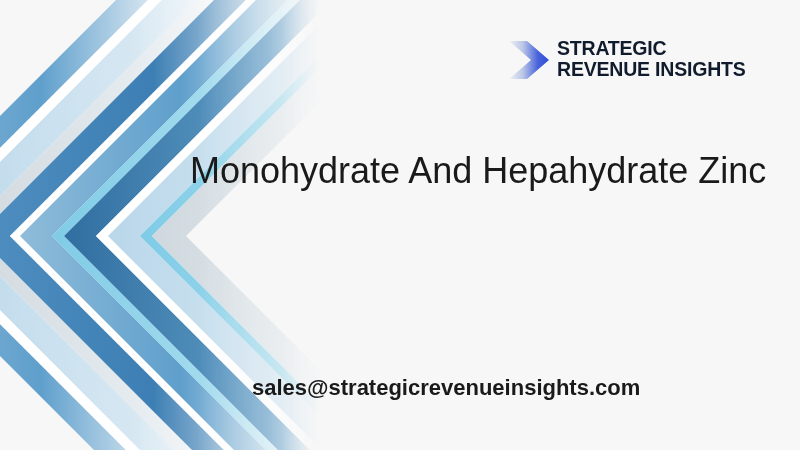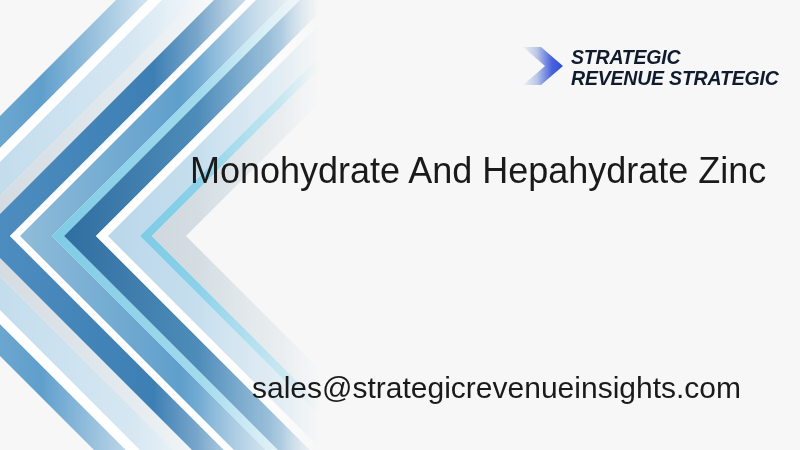--- a/index.html
+++ b/index.html
@@ -34,27 +34,26 @@
   }
   .deco svg {
     display: block;
     width: 320px;
     height: 450px;
   }
 
   
   .logo {
     position: absolute;
-    left: 521px;
+    left: 507px;
     top: 26px;
     width: 260px;
     height: 62px;
     display: flex;
-    align-items: flex-end;
-    font-style: italic;
+    align-items: center;
   }
   .logo-mark {
     width: 46px;
     height: 44px;
     flex: 0 0 auto;
     margin-top: 5px;
   }
   .logo-mark svg {
     display: block;
     width: 46px;
@@ -99,23 +98,23 @@
     white-space: nowrap;
   }
 
   
   .email {
     position: absolute;
     left: 252px;
     top: 372px;
     color: #1a1a1a;
     font-family: "Liberation Sans", sans-serif;
-    font-size: 30px;
+    font-size: 22px;
     line-height: 32px;
-    font-weight: normal;
+    font-weight: bold;
     white-space: nowrap;
   }
 </style>
 </head>
 <body>
 
 <div class="slide">
 
   <div class="deco">
     <svg viewBox="0 0 320 450" xmlns="http://www.w3.org/2000/svg" aria-hidden="true">
@@ -212,21 +211,21 @@
             <stop offset="35%" stop-color="#b9c6e6"></stop>
             <stop offset="72%" stop-color="#4a63dc"></stop>
             <stop offset="100%" stop-color="#2b4fd8"></stop>
           </linearGradient>
         </defs>
         <path d="M2,3 L20,3 L42,22 L20,41 L2,41 L24,22 Z" fill="url(#markGrad)"></path>
       </svg>
     </span>
     <span class="logo-text">
       <div class="logo-line">STRATEGIC</div>
-      <div class="logo-line logo-line2">REVENUE STRATEGIC</div>
+      <div class="logo-line logo-line2">REVENUE INSIGHTS</div>
     </span>
   </div>
 
   <div class="title">Monohydrate And Hepahydrate Zinc</div>
 
   <div class="email">sales@strategicrevenueinsights.com</div>
 
 </div>
 
 </body></html>

